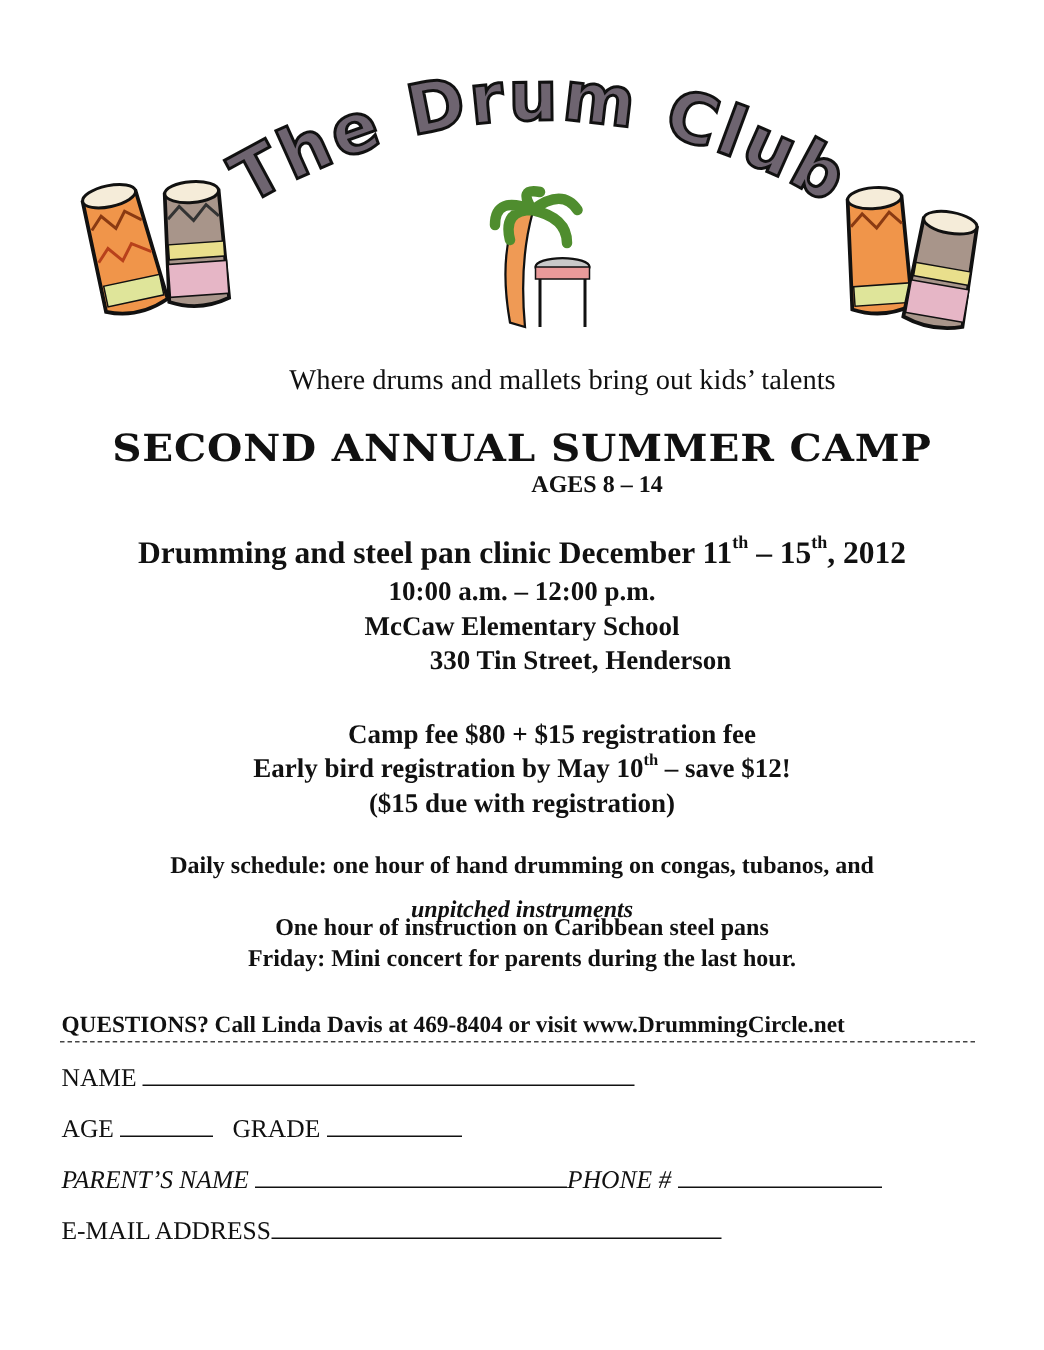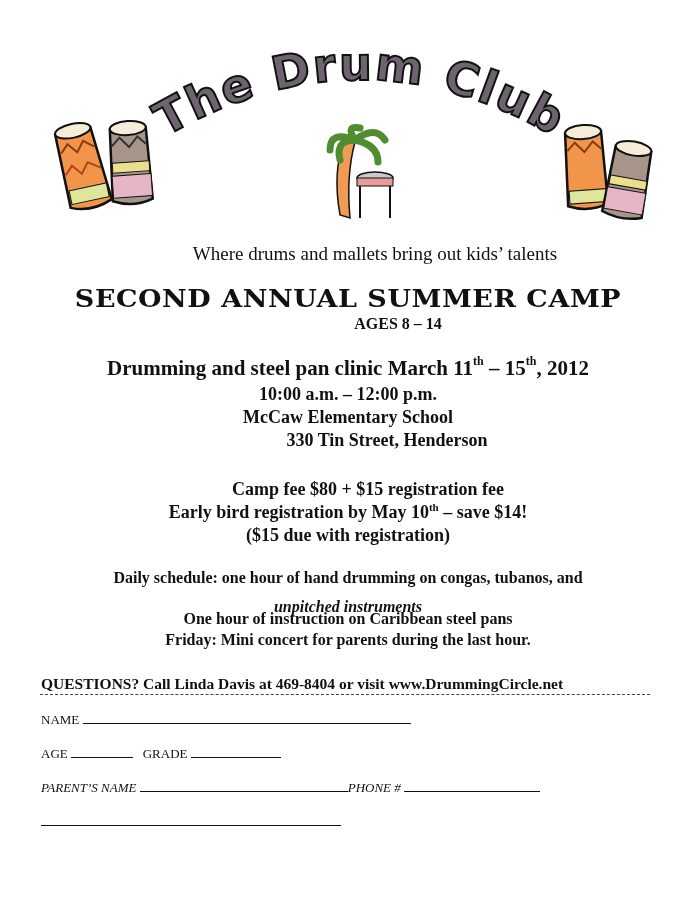--- a/index.html
+++ b/index.html
@@ -12,21 +12,21 @@
   .camp-title { top: 284px; font-size: 25px; font-weight: 900; letter-spacing: 0.5px;
                 font-family: "DejaVu Serif", "Liberation Serif", serif; transform: scaleX(1.08); }
   .ages { top: 315px; font-size: 16px; font-weight: bold; left: 50px; }
   .clinic { top: 356px; font-size: 21px; font-weight: bold; }
   .clinic sup { font-size: 12px; vertical-align: top; position: relative; top: -2px; }
   .line16 { font-size: 18px; font-weight: bold; }
   .fee-block sup { font-size: 11px; vertical-align: top; position: relative; top: -1px; }
   .sched { font-size: 16px; font-weight: bold; }
   .questions { left: 41px; top: 675px; font-size: 15.5px; font-weight: bold; white-space: nowrap; text-align: right; }
   .dashes { left: 40px; top: 694px; width: 610px; border-top: 1px dashed #444; }
-  .form-line { left: 41px; font-size: 13px; white-space: nowrap; }
+  .form-line { left: 41px; font-size: 17px; white-space: nowrap; }
   .blank { display: inline-block; border-bottom: 1px solid #111; height: 14px; vertical-align: baseline; }
 </style>
 </head>
 <body>
 
 <div class="header-art">
   <svg width="696" height="235" viewBox="0 0 696 235">
     <defs>
       <path id="arc" d="M 160 140 Q 360 20 560 140" fill="none"></path>
     </defs>
@@ -77,30 +77,30 @@
     </g>
   </svg>
 </div>
 
 <div class="center tagline">Where drums and mallets bring out kids’ talents</div>
 
 <div class="center camp-title">SECOND ANNUAL SUMMER CAMP</div>
 <div class="center ages">AGES 8 – 14</div>
 
 <div class="center clinic">
-  <span>Drumming and steel pan clinic March 11</span><sup>th</sup><span> – 15</span><sup>th</sup><span>, 2012</span>
+  <span>Drumming and steel pan clinic December 11</span><sup>th</sup><span> – 15</span><sup>th</sup><span>, 2012</span>
 </div>
 <div class="center line16" style="top:384px;">10:00 a.m. – 12:00 p.m.</div>
 <div class="center line16" style="top:407px;">McCaw Elementary School</div>
 <div class="center line16" style="top:430px;padding-left:39px;">330 Tin Street, Henderson</div>
 
 <div class="fee-block">
   <div class="center line16" style="top:479px; left:20px;">Camp fee $80 + $15 registration fee</div>
   <div class="center line16" style="top:502px;">
-    <span>Early bird registration by May 10</span><sup>th</sup><span> – save $14!</span>
+    <span>Early bird registration by May 10</span><sup>th</sup><span> – save $12!</span>
   </div>
   <div class="center line16" style="top:525px;">($15 due with registration)</div>
 </div>
 
 <div class="center sched" style="top:569px;">Daily schedule: one hour of hand drumming on congas, tubanos, and</div>
 <div class="center sched" style="top:598px;font-style:italic;">unpitched instruments</div>
 <div class="center sched" style="top:610px;">One hour of instruction on Caribbean steel pans</div>
 <div class="center sched" style="top:631px;">Friday: Mini concert for parents during the last hour.</div>
 
 <div class="abs questions">QUESTIONS? Call Linda Davis at 469-8404 or visit www.DrummingCircle.net</div>
@@ -115,14 +115,14 @@
   <span class="blank" style="width:62px;"></span>
   &nbsp;&nbsp;<span>GRADE</span>
   <span class="blank" style="width:90px;"></span>
 </div>
 <div class="abs form-line" style="top:777px;font-style:italic;">
   <span>PARENT’S NAME</span>
   <span class="blank" style="width:208px;"></span><span>PHONE #</span>
   <span class="blank" style="width:136px;"></span>
 </div>
 <div class="abs form-line" style="top:811px;">
-  <span class="blank" style="width:300px;"></span>
+  <span>E-MAIL ADDRESS</span><span class="blank" style="width:300px;"></span>
 </div>
 
 </body></html>

